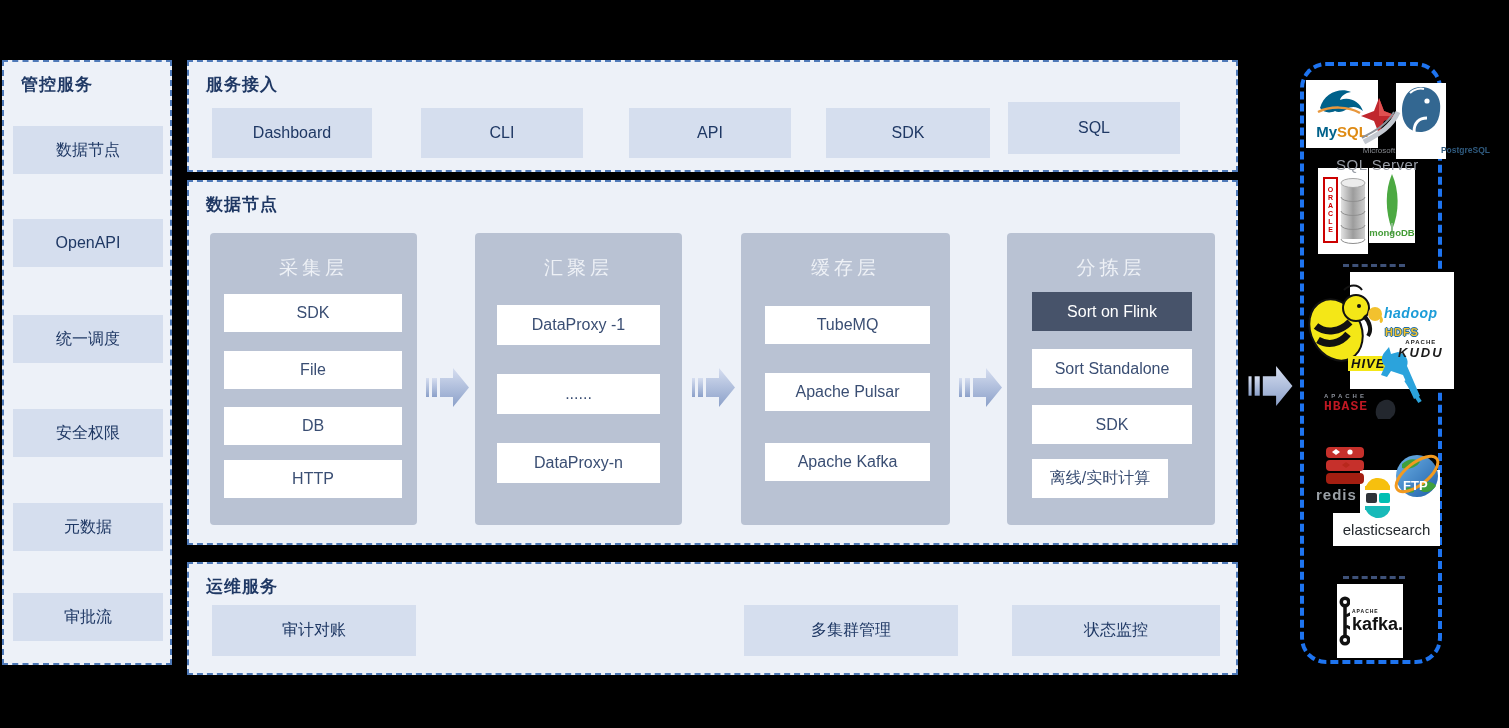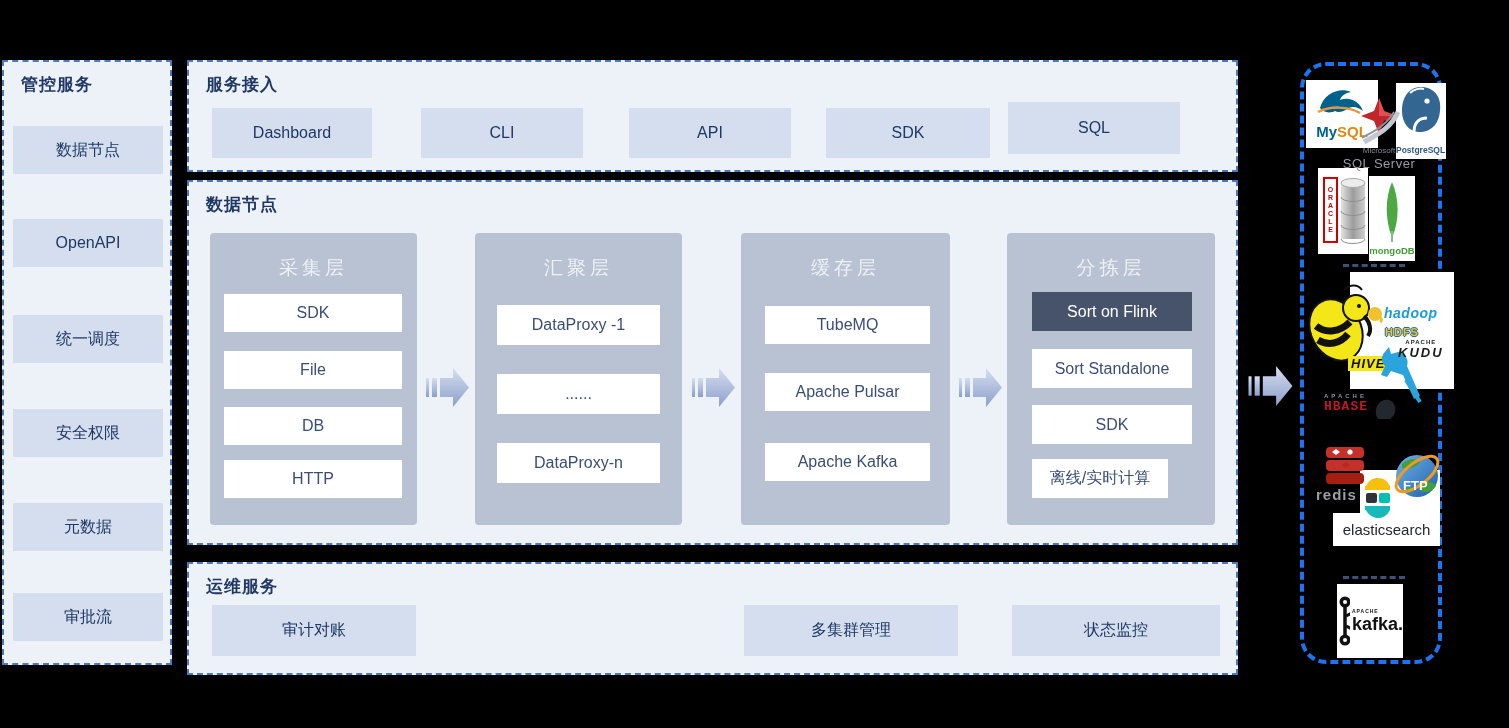--- a/index.html
+++ b/index.html
@@ -17,22 +17,22 @@
   .wbox.dark{background:var(--highlight-bg,#47536a);color:#fff;}
   .arrow{position:absolute;}
   .sink-frame{position:absolute;left:1300px;top:62px;width:142px;height:602px;border:4px dashed var(--sink-border,#1e74f0);
               border-radius:26px;box-sizing:border-box;z-index:1;}
   .tile{position:absolute;background:#fff;z-index:2;}
   .logo{position:absolute;z-index:3;}
   .sep{position:absolute;width:62px;height:0;border-top:3px dashed var(--separator,#3e5178);z-index:2;}
   .mysql-text{position:absolute;bottom:8px;width:100%;text-align:center;font-size:15px;font-weight:700;}
   .mysql-my{color:#00618a}.mysql-sql{color:#de8a13}
   .ms-small{position:absolute;top:50px;width:100%;text-align:center;font-size:8px;color:#86898f;}
-  .ms-big{position:absolute;top:60px;width:100%;text-align:center;font-size:13px;color:#969ba4;letter-spacing:.5px;}
-  .pg-text{position:absolute;bottom:4px;width:100%;text-align:left;font-size:8.5px;font-weight:700;color:#2f5a7e;}
+  .ms-big{position:absolute;top:60px;width:100%;text-align:left;font-size:15px;color:#969ba4;letter-spacing:.5px;}
+  .pg-text{position:absolute;bottom:4px;width:100%;text-align:right;font-size:8.5px;font-weight:700;color:#2f5a7e;padding-left:44px;}
   .oracle-box{position:absolute;left:5px;top:9px;width:15px;height:66px;border:2px solid #cc0000;box-sizing:border-box;
               display:flex;align-items:center;justify-content:center;}
   .oracle-text{writing-mode:vertical-rl;text-orientation:upright;font-size:7px;font-weight:700;color:#cc0000;letter-spacing:1px;}
   .mongo-text{position:absolute;bottom:5px;width:100%;text-align:center;font-size:9.5px;font-weight:700;color:#429b35;}
   .hive-badge{position:absolute;left:42px;top:74px;background:#f4e717;color:#111;font-weight:800;font-style:italic;
               font-size:13px;padding:0 3px;letter-spacing:1px;}
   .hadoop-row{position:absolute;left:1366px;top:305px;display:flex;align-items:flex-start;z-index:4;}
   .hadoop-word{font-size:14px;font-weight:800;font-style:italic;color:#1b9cd8;letter-spacing:.5px;}
   .hdfs-word{position:absolute;left:1385px;top:326px;font-size:11px;font-weight:800;color:#f3c12c;z-index:4;
              text-shadow:-1px 0 #1b6ca8,0 1px #1b6ca8,1px 0 #1b6ca8,0 -1px #1b6ca8;letter-spacing:1px;}
@@ -193,21 +193,21 @@
     <svg style="position:absolute;left:21px;top:7px" width="28" height="72">
       <rect x="2" y="8" width="24" height="56" fill="url(#cylgrad)"></rect>
       <ellipse cx="14" cy="8" rx="12" ry="4.5" fill="#ececec" stroke="#a8a8a8"></ellipse>
       <path d="M2 22 A12 4.5 0 0 0 26 22" stroke="#8f8f8f" fill="none"></path>
       <path d="M2 36 A12 4.5 0 0 0 26 36" stroke="#8f8f8f" fill="none"></path>
       <path d="M2 50 A12 4.5 0 0 0 26 50" stroke="#8f8f8f" fill="none"></path>
       <path d="M2 64 A12 4.5 0 0 0 26 64" stroke="#8f8f8f" fill="none"></path>
     </svg>
   </div>
 
-  <div class="tile" style="left:1369px;top:176px;width:46px;height:85px">
+  <div class="tile" style="left:1369px;top:168px;width:46px;height:75px">
     <svg style="position:absolute;left:13px;top:5px" width="20" height="62">
       <path d="M10 1 C17 17 18 38 10 57 C3 38 3 17 10 1 Z" fill="#4ca942"></path>
       <line x1="10" y1="50" x2="10" y2="61" stroke="#8ab98a" stroke-width="2"></line>
     </svg>
     <div class="mongo-text">mongoDB</div>
   </div>
 
   <div class="sep" style="left:1343px;top:264px"></div>
 
   <div class="tile" style="left:1350px;top:272px;width:104px;height:117px"></div>

